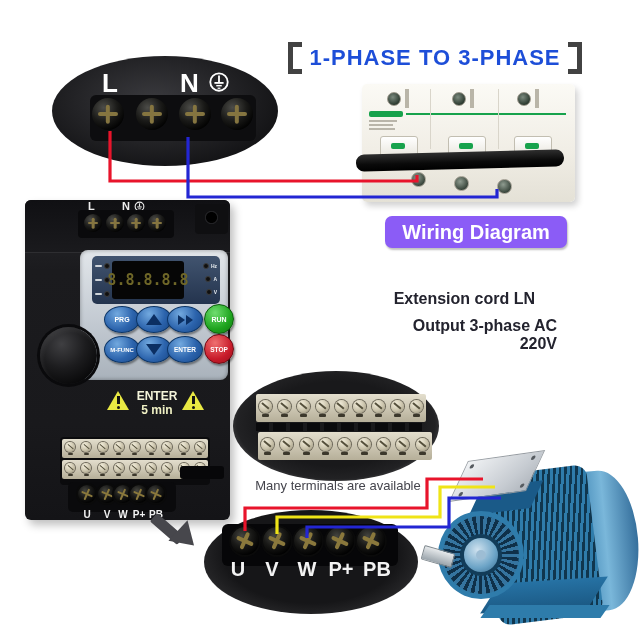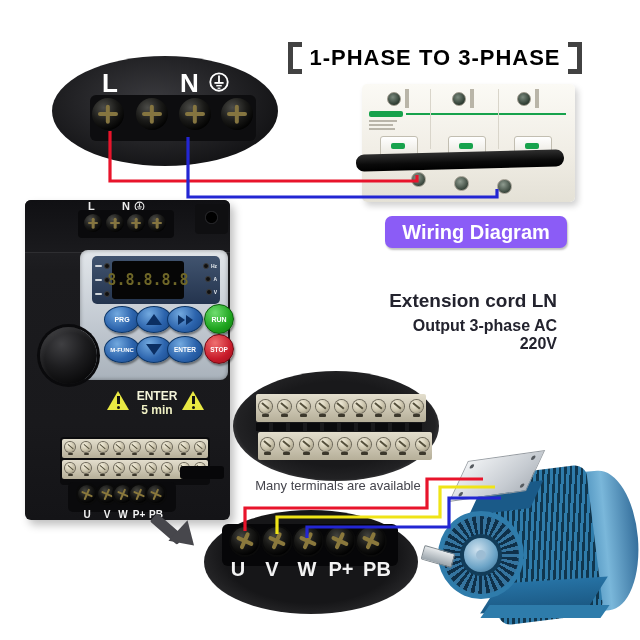--- a/index.html
+++ b/index.html
@@ -2,21 +2,21 @@
 <html><head>
 <meta charset="utf-8">
 <style>
   html,body{margin:0;padding:0;background:#fff;}
   #canvas{position:relative;width:640px;height:640px;background:#ffffff;overflow:hidden;
           font-family:"Liberation Sans",sans-serif;}
   .abs{position:absolute;}
 
   
   .title-row{display:flex;align-items:center;justify-content:center;gap:7px;color:#424242;}
-  .title-txt{font-size:22px;font-weight:600;letter-spacing:1px;color:#000000;}
+  .title-txt{font-size:22px;font-weight:600;letter-spacing:1px;color:#1d4ed8;}
   .brk{width:9px;height:22px;border:5px solid #424242;}
   .brk-l{border-right:none;}
   .brk-r{border-left:none;}
 
   
   .oval{border-radius:50%;}
   .oval-dark{background:radial-gradient(ellipse at 45% 40%, #3a3a3e 0%, #232326 45%, #121214 78%, #3c3c3e 90%, #9a9a9c 97%, #d8d8da 100%);}
 
   
   .sc{position:absolute;border-radius:50%;background:radial-gradient(circle at 36% 30%, #4c4c48 0%, #1a1a18 45%, #000 80%);}
@@ -150,21 +150,21 @@
     <div class="bk-rocker" style="left:152px;top:52px;">
         <i></i>
       </div>
     <div class="bk-bar" style="left:-6px;top:68px;width:208px;height:17px;transform:rotate(-1.5deg);"></div>
     <span class="bk-bscrew" style="left:49px;top:88px;"></span>
     <span class="bk-bscrew" style="left:92px;top:92px;"></span>
     <span class="bk-bscrew" style="left:135px;top:95px;"></span>
   </div>
 
   <div class="badge abs" style="left:385px;top:216px;width:182px;height:32px;font-size:20px;">Wiring Diagram</div>
-  <div class="info-line abs" style="left:375px;top:290px;width:182px;font-size:19px;">Extension cord LN</div>
+  <div class="info-line abs" style="left:353px;top:290px;width:182px;font-size:16px;">Extension cord LN</div>
   <div class="info-line abs" style="left:375px;top:317px;width:182px;font-size:16px;">Output 3-phase AC 220V</div>
 
   <div class="abs vfd-body" style="left:25px;top:200px;width:205px;height:320px;">
     <div class="abs vfd-cap" style="left:0;top:0;width:205px;height:52px;"></div>
     <div class="abs" style="left:170px;top:4px;width:33px;height:30px;background:#0f0f11;border-radius:4px;">
       <i class="abs" style="left:10px;top:7px;width:13px;height:13px;border-radius:50%;background:radial-gradient(circle,#000 55%,#45454a 75%,#222 100%);"></i>
     </div>
     <span class="abs" style="left:63px;top:0px;color:#eee;font-size:11px;font-weight:bold;">L</span>
     <span class="abs" style="left:97px;top:0px;color:#eee;font-size:11px;font-weight:bold;">N</span>
     <svg class="abs" style="left:109px;top:1px;" width="11" height="11" viewBox="0 0 24 24">

